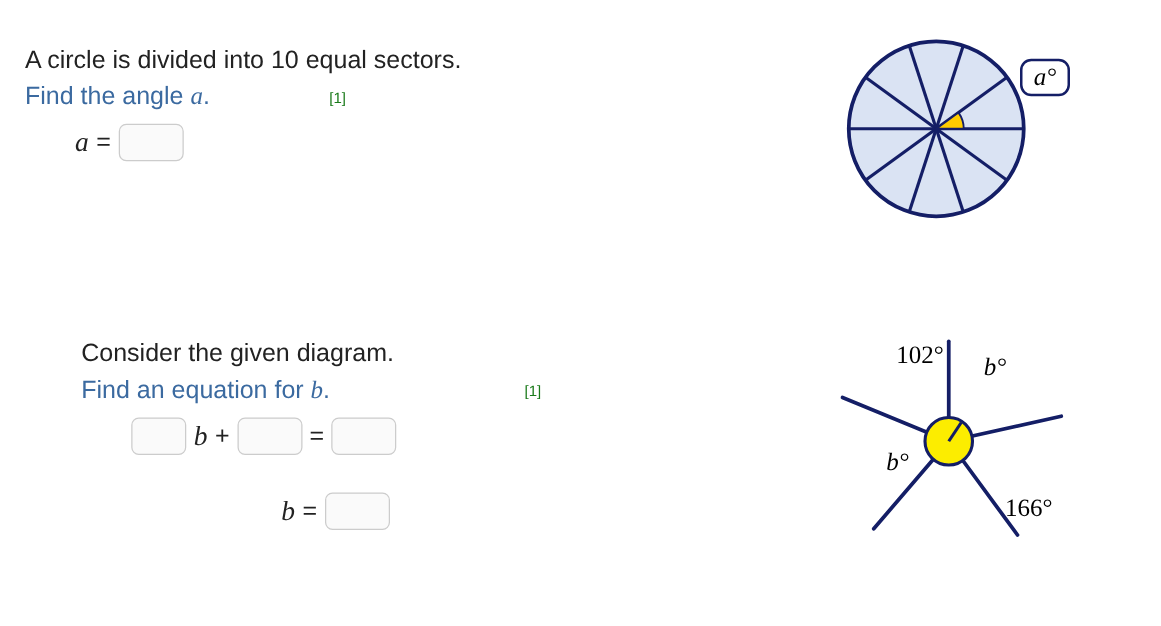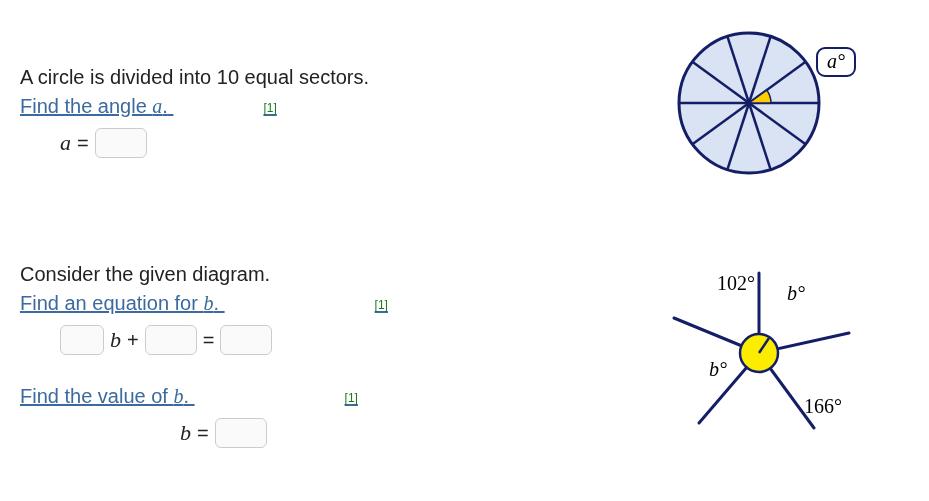--- a/index.html
+++ b/index.html
@@ -9,37 +9,36 @@
     font-family: Verdana, Geneva, sans-serif;
     font-size: 20px;
     color: #222;
     width: 929px;
     height: 501px;
     overflow: hidden;
     background: #fff;
   }
   .row {
     display: flex;
-    align-items: flex-end;
+    align-items: center;
   }
   .left-col {
     flex: 1;
     padding-right: 20px;
   }
   .right-col {
     width: 300px;
     display: flex;
     justify-content: center;
     align-items: flex-start;
   }
   .intro { margin: 0 0 6px 0; }
   .prompt {
     color: #3b6aa0;
     margin: 2px 0 10px 0;
-    text-decoration: underline;
   }
   .marks {
     color: #1a7a1a;
     font-size: 12px;
     vertical-align: middle;
     margin-left: 90px;
   }
   .marks2 {
     color: #1a7a1a;
     font-size: 12px;
@@ -60,21 +59,21 @@
     width: 52px;
     height: 30px;
     border: 1px solid #ccc;
     border-radius: 6px;
     background: #fafafa;
     font-size: 18px;
     text-align: center;
     padding: 2px 4px;
   }
   input.blank.small { width: 44px; }
-  .q2 { margin-top: 60px; }
+  .q2 { margin-top: 60px; margin-left: 45px; }
   .svgwrap { margin-top: 10px; }
   .var { font-style: italic; font-family: Georgia, 'Times New Roman', serif; }
 </style>
 </head>
 <body>
 
 <div class="row">
   <div class="left-col">
     <p class="intro">A circle is divided into 10 equal sectors.</p>
     <p class="prompt">
@@ -126,24 +125,20 @@
     </p>
     <div class="eq-line">
       <input class="blank small" type="text" style="">
       <span>b</span>
       <span class="upright">+</span>
       <input class="blank" type="text" style="">
       <span class="upright">=</span>
       <input class="blank" type="text" style="">
     </div>
 
-    <p class="prompt" style="margin-top:4px">
-      <span>Find the value of </span><span class="var">b</span><span>.</span>
-      <span class="marks2">[1]</span>
-    </p>
     <div class="eq-line" style="margin-left:160px; margin-bottom:0;">
       <span>b</span>
       <span class="upright">=</span>
       <input class="blank" type="text" style="">
     </div>
   </div>
 
   <div class="right-col svgwrap">
     <svg width="240" height="190" viewBox="0 0 240 190">
       <g transform="translate(120,95)" stroke="#141E66" stroke-width="3" stroke-linecap="round">

